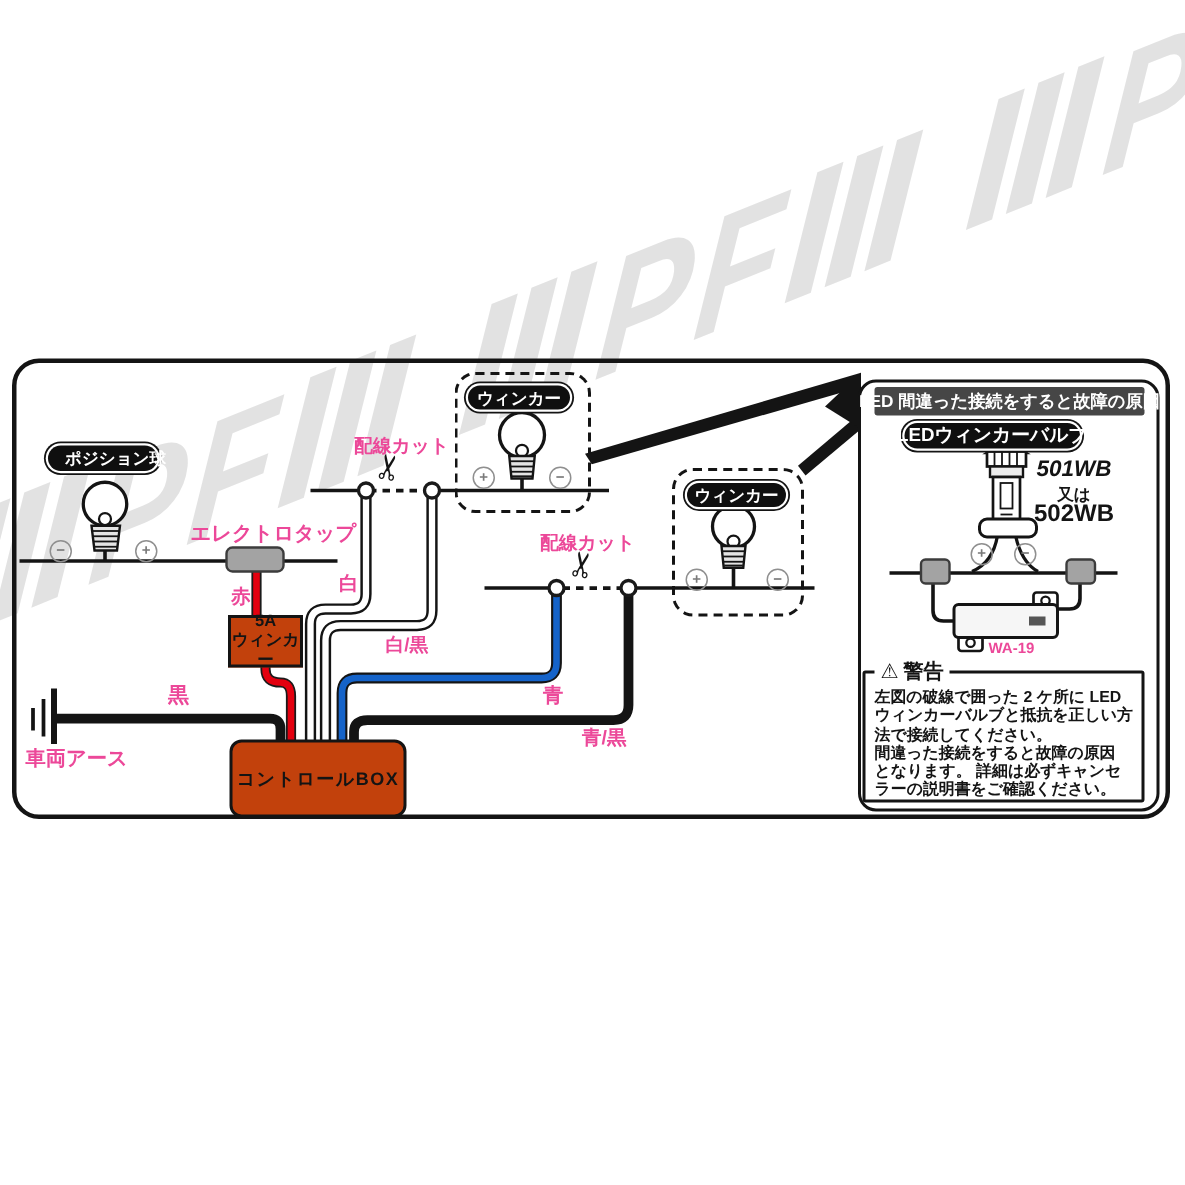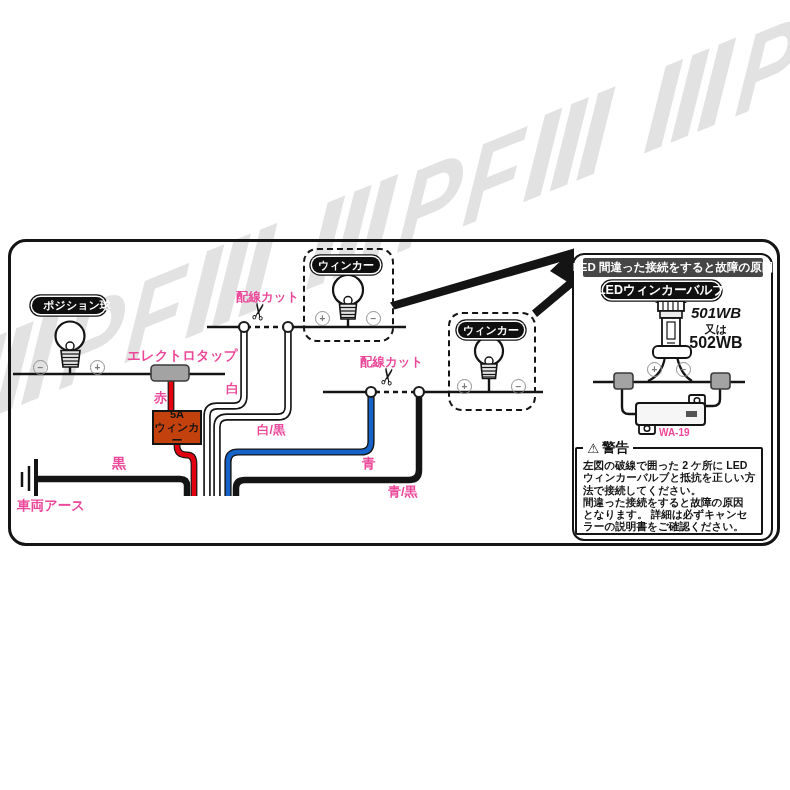--- a/index.html
+++ b/index.html
@@ -213,20 +213,23 @@
   <span class="terminal" style="left:457px;top:379px;">+</span>
   <span class="terminal" style="left:511px;top:379px;">−</span>
   <span class="terminal" style="left:647px;top:362px;">+</span>
   <span class="terminal" style="left:676px;top:362px;">−</span>
 
   <div class="whitebox" style="left:152px;top:410px;width:46px;height:31px;font-size:11px;line-height:13px;">
     <div>5A</div>
     <div>ウィンカー</div>
   </div>
 
+  <div class="whitebox" style="left:153px;top:493px;width:114px;height:48px;border-radius:8px;font-size:12px;letter-spacing:1px;">
+    <div>コントロールBOX</div>
+  </div>
 
   <div class="partno" style="left:687px;top:304px;font-size:15px;font-style:italic;">501WB</div>
   <div class="partno" style="left:687px;top:322px;font-size:11px;">又は</div>
   <div class="partno" style="left:687px;top:334px;font-size:16px;">502WB</div>
   <div class="lbl" style="left:659px;top:427px;font-size:10px;">WA-19</div>
 
   <div id="warnbox">
     <div id="warnlegend">
       <span>⚠</span>
       <span>警告</span>

